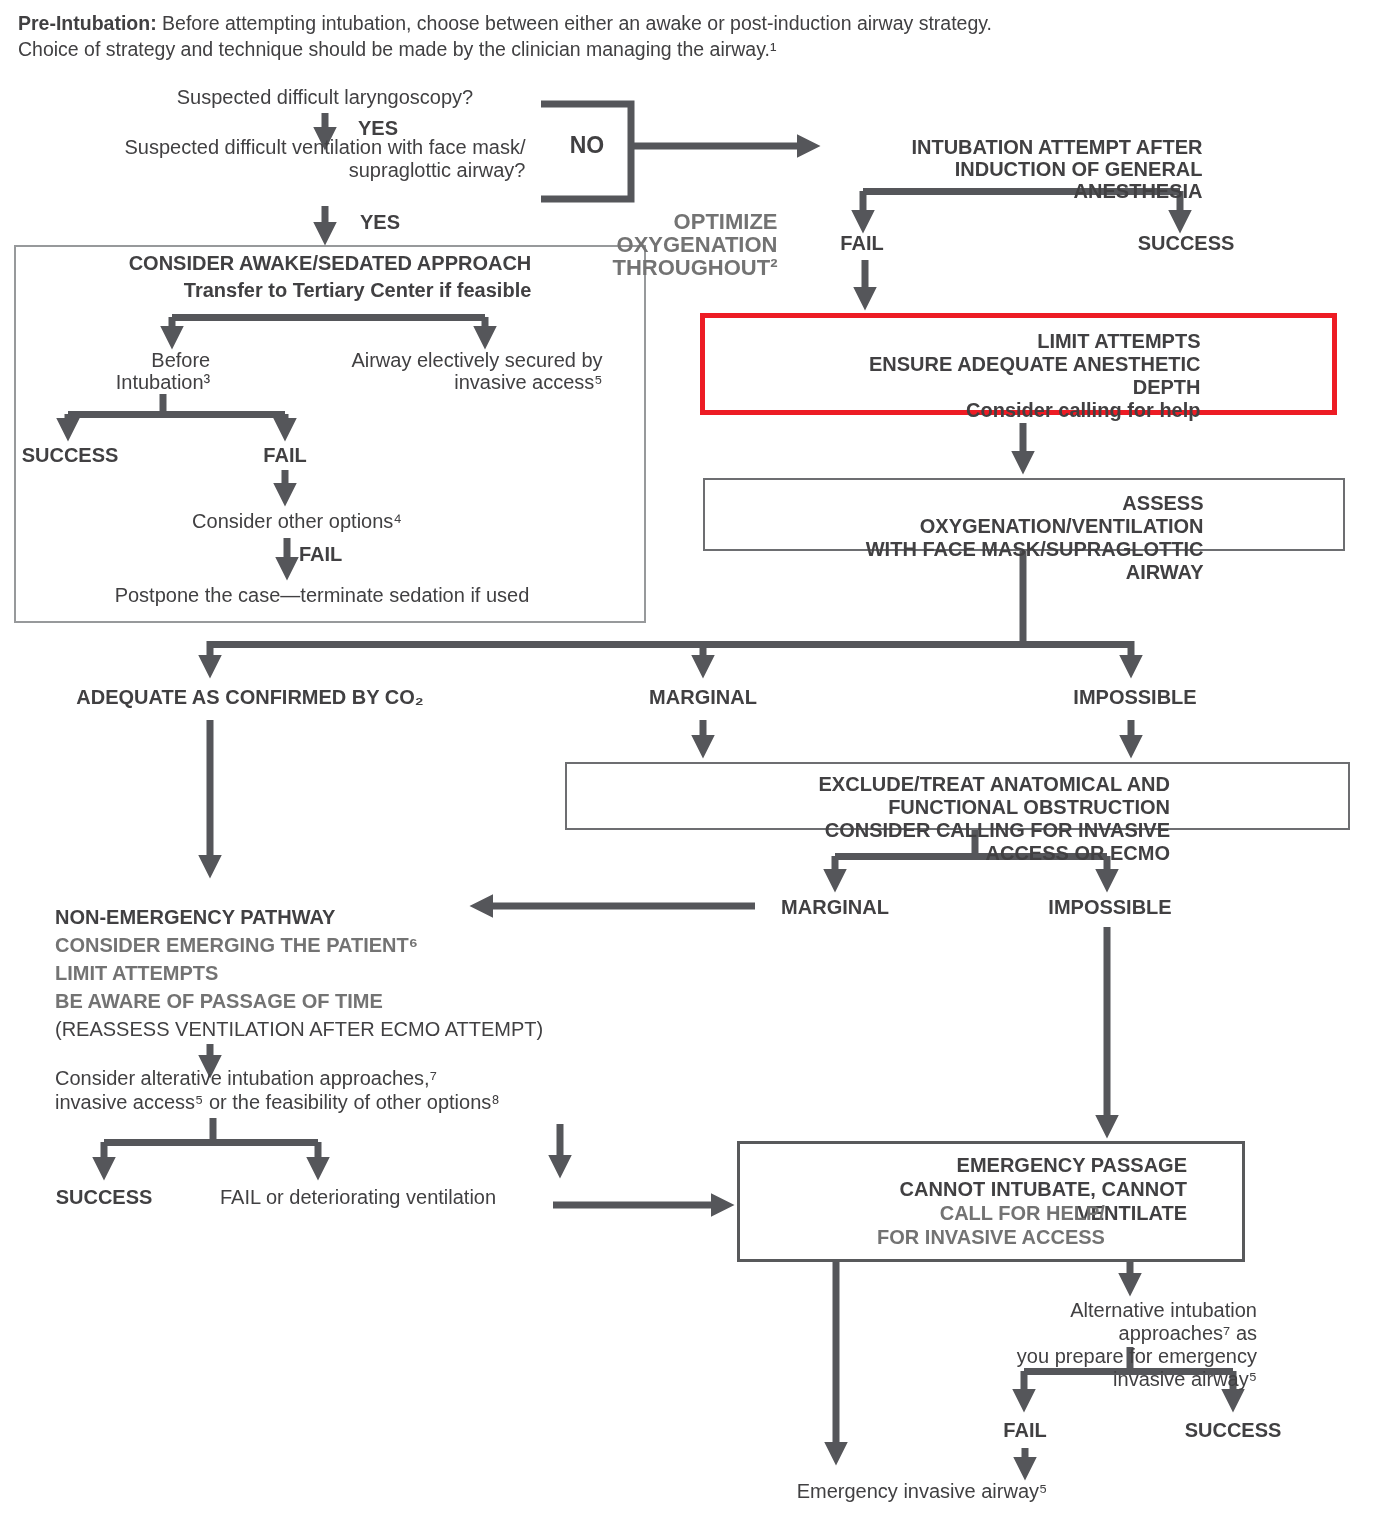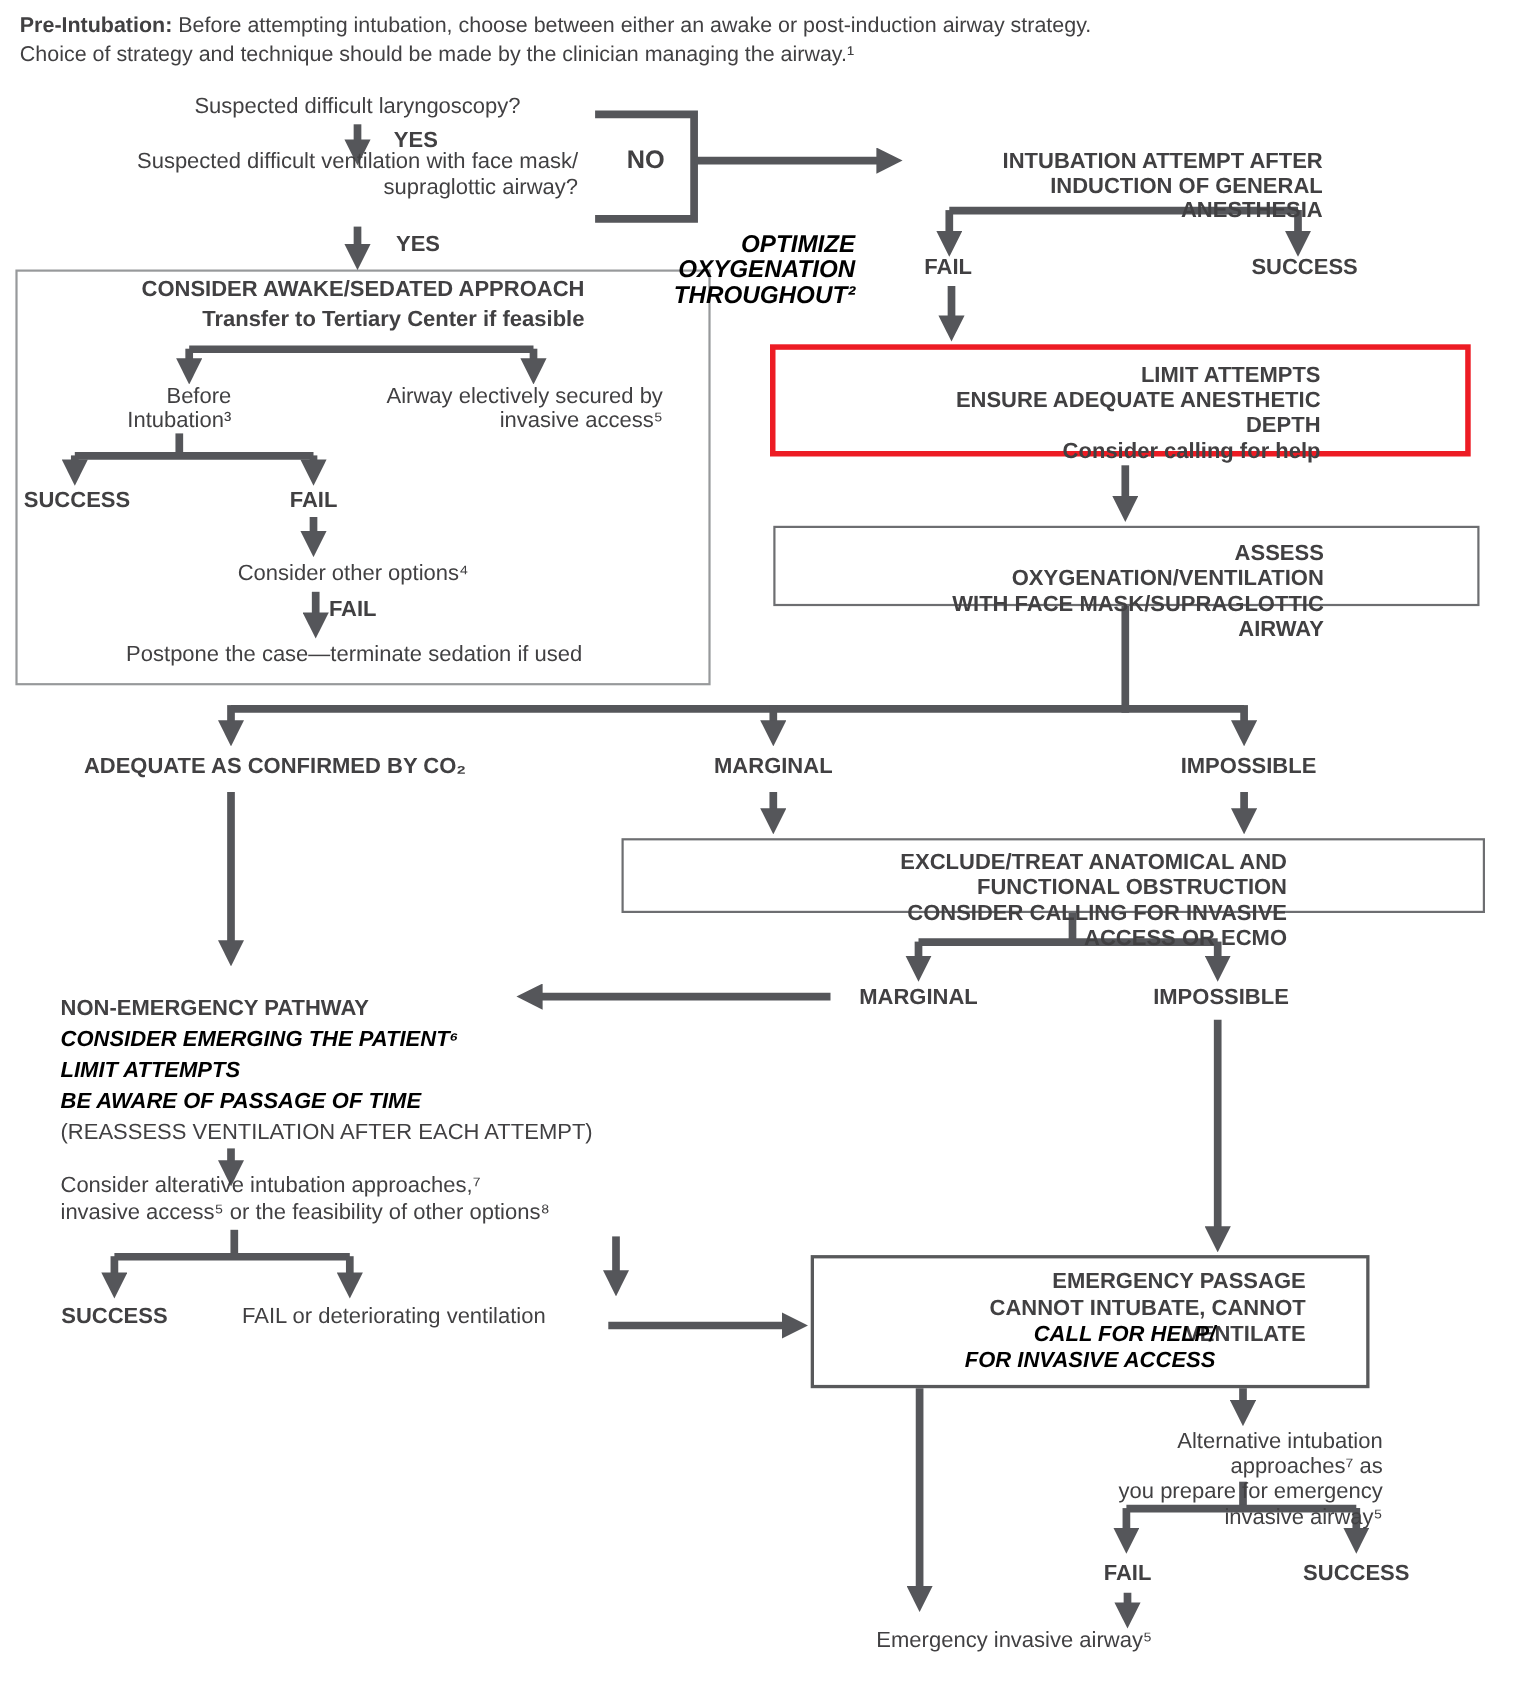--- a/index.html
+++ b/index.html
@@ -2,21 +2,21 @@
 <html><head>
 <meta charset="utf-8">
 <style>
   html,body{margin:0;padding:0;background:#fff;}
   .canvas{position:relative;width:1383px;height:1536px;background:#fff;overflow:hidden;
           font-family:"Liberation Sans","DejaVu Sans",sans-serif;color:#414042;}
   .node{position:absolute;white-space:pre-line;font-size:20px;line-height:23px;
         text-align:right;transform:translateX(-50%);}
   .leftalign{transform:none;text-align:left;}
   .b{font-weight:bold;}
-  .red{color:#000000;font-style:italic;}
+  .red{color:#737373;}
   .box{position:absolute;background:#fff;box-sizing:border-box;}
   .box-thin{border:2px solid #97999B;}
   .box-mid{border:2.5px solid #6D6E71;}
   .box-dark{border:3px solid #58595B;}
   .box-red{border:5px solid #ED1C24;}
   svg.wires{position:absolute;left:0;top:0;width:1383px;height:1536px;}
   .hdr{position:absolute;left:18px;top:10px;font-size:19.5px;line-height:26px;}
 </style>
 </head>
 <body>
@@ -117,37 +117,37 @@
 WITH FACE MASK/SUPRAGLOTTIC AIRWAY</div>
 
   <div class="node b" style="left:330px;top:250px;line-height:27px;">CONSIDER AWAKE/SEDATED APPROACH
 Transfer to Tertiary Center if feasible</div>
   <div class="node" style="left:163px;top:349px;line-height:22px;">Before
 Intubation³</div>
   <div class="node" style="left:477px;top:349px;line-height:22px;">Airway electively secured by
 invasive access⁵</div>
   <div class="node b" style="left:70px;top:444px;">SUCCESS</div>
   <div class="node b" style="left:285px;top:444px;">FAIL</div>
-  <div class="node" style="left:297px;top:510px;margin-left:24px;">Consider other options⁴</div>
+  <div class="node" style="left:297px;top:510px;">Consider other options⁴</div>
   <div class="node leftalign b" style="left:299px;top:543px;">FAIL</div>
   <div class="node" style="left:322px;top:584px;">Postpone the case—terminate sedation if used</div>
 
   <div class="node b" style="left:250px;top:686px;">ADEQUATE AS CONFIRMED BY CO₂</div>
   <div class="node b" style="left:703px;top:686px;">MARGINAL</div>
   <div class="node b" style="left:1135px;top:686px;">IMPOSSIBLE</div>
   <div class="node b" style="left:957px;top:773px;">EXCLUDE/TREAT ANATOMICAL AND FUNCTIONAL OBSTRUCTION
 CONSIDER CALLING FOR INVASIVE ACCESS OR ECMO</div>
   <div class="node b" style="left:835px;top:896px;">MARGINAL</div>
   <div class="node b" style="left:1110px;top:896px;">IMPOSSIBLE</div>
 
   <div class="node leftalign b" style="left:55px;top:906px;">NON-EMERGENCY PATHWAY</div>
   <div class="node leftalign b red" style="left:55px;top:934px;">CONSIDER EMERGING THE PATIENT⁶</div>
   <div class="node leftalign b red" style="left:55px;top:962px;">LIMIT ATTEMPTS</div>
   <div class="node leftalign b red" style="left:55px;top:990px;">BE AWARE OF PASSAGE OF TIME</div>
-  <div class="node leftalign" style="left:55px;top:1018px;">(REASSESS VENTILATION AFTER EACH ATTEMPT)</div>
+  <div class="node leftalign" style="left:55px;top:1018px;">(REASSESS VENTILATION AFTER ECMO ATTEMPT)</div>
   <div class="node leftalign" style="left:55px;top:1066px;line-height:24px;">Consider alterative intubation approaches,⁷
 invasive access⁵ or the feasibility of other options⁸</div>
   <div class="node b" style="left:104px;top:1186px;">SUCCESS</div>
   <div class="node leftalign" style="left:220px;top:1186px;">FAIL or deteriorating ventilation</div>
 
   <div class="node b" style="left:991px;top:1153px;line-height:24px;">EMERGENCY PASSAGE
 CANNOT INTUBATE, CANNOT VENTILATE</div>
   <div class="node b red" style="left:991px;top:1201px;line-height:24px;">CALL FOR HELP/
 FOR INVASIVE ACCESS</div>
   <div class="node" style="left:1131px;top:1299px;line-height:23px;">Alternative intubation approaches⁷ as

